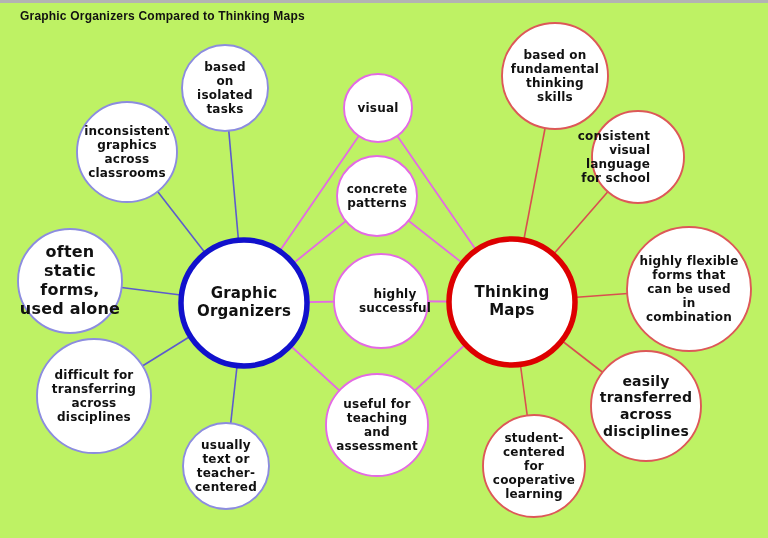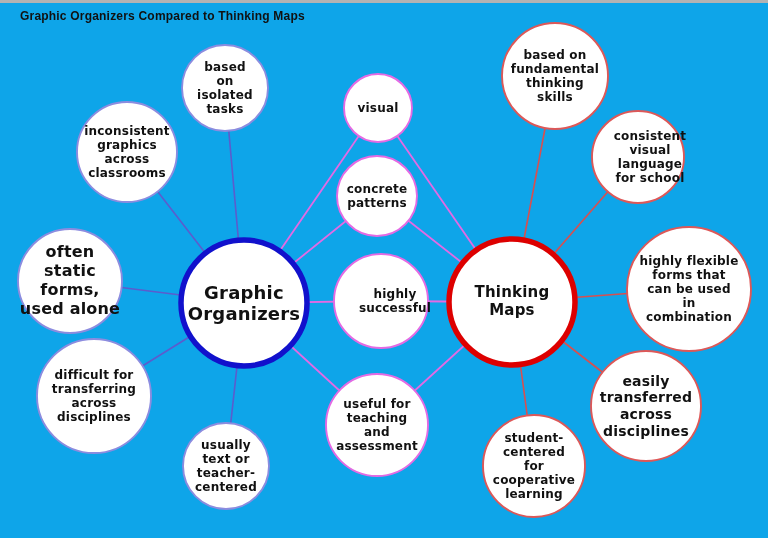--- a/index.html
+++ b/index.html
@@ -1,17 +1,17 @@
 <!DOCTYPE html>
 <html><head>
 <meta charset="utf-8">
 <style>
   html,body{margin:0;padding:0;background:#ffffff;}
   .stage{
-    position:relative;width:768px;height:538px;background:#0ea5e9;
+    position:relative;width:768px;height:538px;background:#bef264;
     overflow:hidden;font-family:"DejaVu Sans",sans-serif;
   }
   .topstrip{position:absolute;top:0;left:0;width:768px;height:3px;}
   .title{
     position:absolute;top:9px;left:20px;
     font-family:"Liberation Sans","DejaVu Sans",sans-serif;
     font-size:12px;font-weight:bold;letter-spacing:.2px;
   }
   #diagram-svg{position:absolute;top:0;left:0;}
   .node-label{
@@ -56,21 +56,21 @@
       <circle cx="377" cy="425" r="51" fill="#ffffff" stroke="#e46ae4" stroke-width="1.9"></circle>
       <circle cx="555" cy="76" r="53" fill="#ffffff" stroke="#dd5858" stroke-width="1.9"></circle>
       <circle cx="638" cy="157" r="46" fill="#ffffff" stroke="#dd5858" stroke-width="1.9"></circle>
       <circle cx="689" cy="289" r="62" fill="#ffffff" stroke="#dd5858" stroke-width="1.9"></circle>
       <circle cx="646" cy="406" r="55" fill="#ffffff" stroke="#dd5858" stroke-width="1.9"></circle>
       <circle cx="534" cy="466" r="51" fill="#ffffff" stroke="#dd5858" stroke-width="1.9"></circle>
       <circle cx="244" cy="303" r="63" fill="#ffffff" stroke="#1111cc" stroke-width="5.5"></circle>
       <circle cx="512" cy="302" r="63" fill="#ffffff" stroke="#dd0000" stroke-width="5.5"></circle>
     </svg>
   <div id="labels">
-      <div class="node-label" style="left: 181px; top: 240px; width: 126px; height: 126px; font-size: 18px; color: rgb(17, 17, 17);">Graphic
+      <div class="node-label" style="left: 181px; top: 240px; width: 126px; height: 126px; font-size: 15px; color: rgb(17, 17, 17);">Graphic
 Organizers</div>
       <div class="node-label" style="left: 449px; top: 239px; width: 126px; height: 126px; font-size: 15px; color: rgb(17, 17, 17);">Thinking
 Maps</div>
       <div class="node-label" style="left: 182px; top: 45px; width: 86px; height: 86px; font-size: 12px; color: rgb(17, 17, 17);">based
 on
 isolated
 tasks</div>
       <div class="node-label" style="left: 77px; top: 102px; width: 100px; height: 100px; font-size: 12px; color: rgb(17, 17, 17);">inconsistent
 graphics
 across
@@ -92,21 +92,21 @@
       <div class="node-label" style="left: 348px; top: 254px; width: 94px; height: 94px; font-size: 12px; color: rgb(17, 17, 17);">highly
 successful</div>
       <div class="node-label" style="left: 326px; top: 374px; width: 102px; height: 102px; font-size: 12px; color: rgb(17, 17, 17);">useful for
 teaching
 and
 assessment</div>
       <div class="node-label" style="left: 502px; top: 23px; width: 106px; height: 106px; font-size: 12px; color: rgb(17, 17, 17);">based on
 fundamental
 thinking
 skills</div>
-      <div class="node-label" style="left: 604px; top: 111px; width: 92px; height: 92px; font-size: 12px; color: rgb(17, 17, 17);">consistent
+      <div class="node-label" style="left: 568px; top: 111px; width: 92px; height: 92px; font-size: 12px; color: rgb(17, 17, 17); text-align: right;">consistent
 visual
 language
 for school</div>
       <div class="node-label" style="left: 627px; top: 227px; width: 124px; height: 124px; font-size: 12px; color: rgb(17, 17, 17);">highly flexible
 forms that
 can be used
 in
 combination</div>
       <div class="node-label" style="left: 591px; top: 351px; width: 110px; height: 110px; font-size: 14px; color: rgb(17, 17, 17);">easily
 transferred

